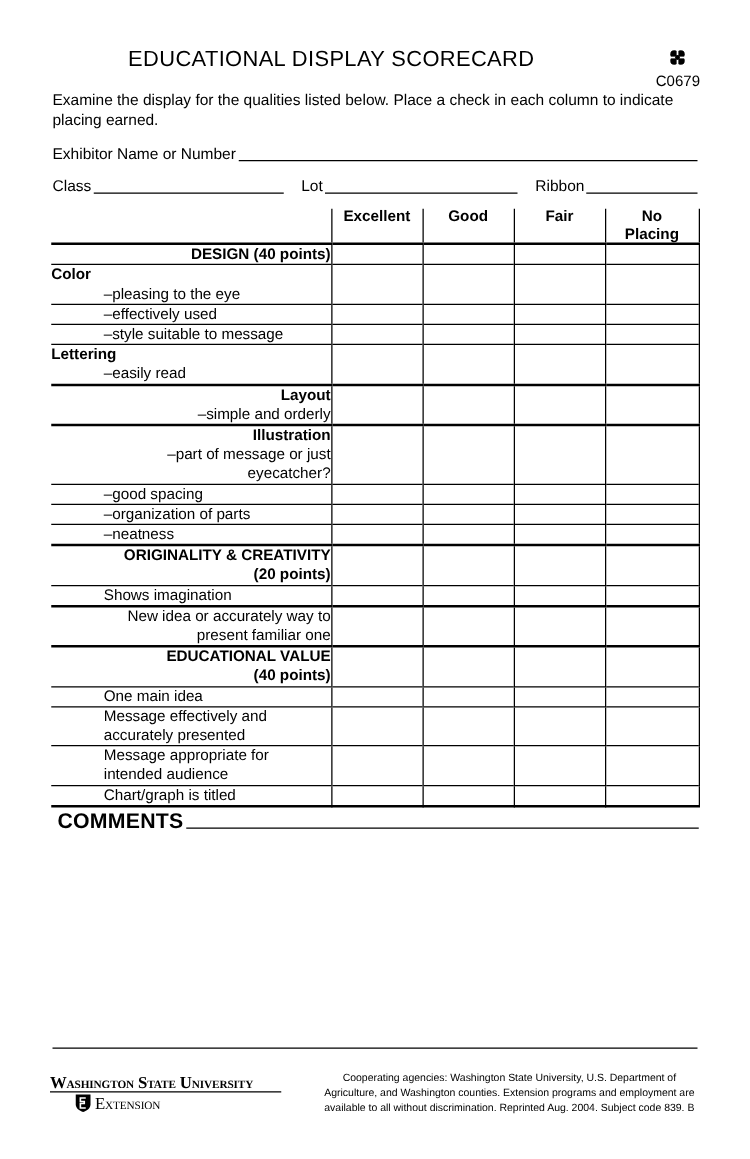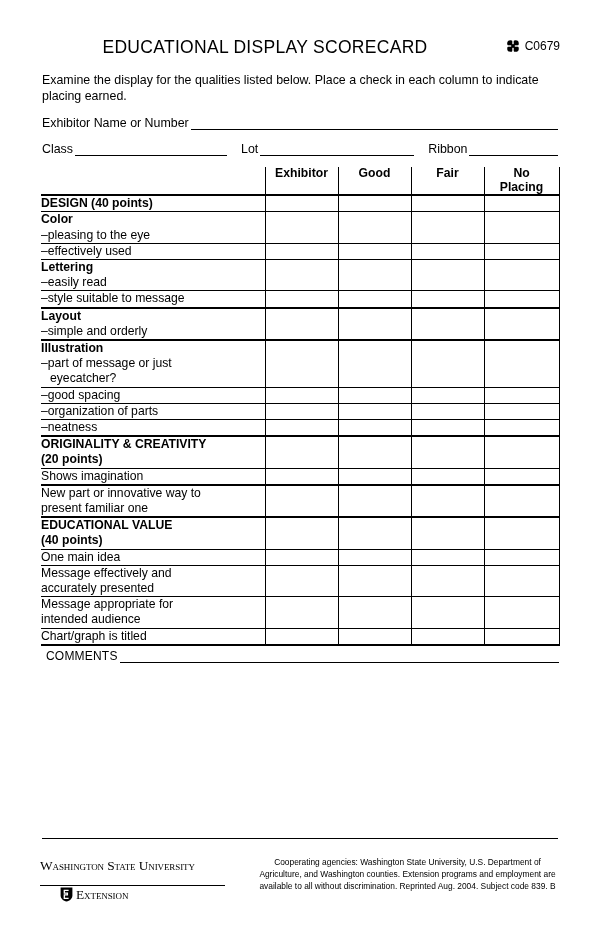--- a/index.html
+++ b/index.html
@@ -38,20 +38,21 @@
     letter-spacing: 0.3px;
     line-height: 22px;
     white-space: nowrap;
   }
   .code-wrap {
     position: absolute;
     right: 0; top: 3px;
     display: flex;
     align-items: center;
     gap: 5px;
+    flex-direction: column;
   }
   .clover-icon {
     display: block;
     width: 14px;
     height: 14px;
   }
   .code-text {
     font-size: 12px;
     line-height: 14px;
   }
@@ -66,21 +67,21 @@
   }
 
   
   .field-row {
     position: absolute;
     left: 42px;
     width: 516px;
     font-size: 12.4px;
     line-height: 15px;
     display: flex;
-    align-items: flex-end;
+    align-items: center;
     white-space: nowrap;
   }
   .field-row.r1 { top: 116px; }
   .field-row.r2 { top: 142px; }
   .field-label { padding-right: 2px; }
   .field-rule {
     flex: 1 1 auto;
     border-bottom: 1.6px solid #000;
     height: 11px;
     margin-bottom: 1px;
@@ -117,55 +118,55 @@
   }
   .cell-check {
     border-right: 1.7px solid #000;
   }
   .cell-check.last {
     border-right: 1.7px solid #000;
   }
 
   
   tr.thin > td { border-top: 1px solid #000; }
-  tr.thick > td { border-top: 2.4px solid #000; }
+  tr.thick > td { border-top: 2.4px solid #000; text-align: right; }
 
   
   .hdr-cell {
     text-align: center;
     font-weight: bold;
     font-size: 12.2px;
     line-height: 13.6px;
     padding: 2px 2px 3px 2px;
     border-right: 1.7px solid #000;
   }
   .hdr-blank {
     border-right: 1.7px solid #000;
   }
   .hdr-two-line { padding-top: 1px; }
 
   .sec-title {
     font-weight: bold;
   }
-  .item-line { white-space: pre-wrap; }
+  .item-line { white-space: pre-wrap; margin-left: 42px; }
   .indent-cont { padding-left: 9px; }
 
   
   .comments-row td {
     border-top: 2.4px solid #000;
     border-right: none;
   }
   .comments-inner {
     display: flex;
     align-items: flex-end;
     padding: 3px 0 0 5px;
   }
   .comments-label {
-    font-weight: normal;
-    font-size: 12px;
+    font-weight: bold;
+    font-size: 17px;
     letter-spacing: 0.2px;
     padding-right: 2px;
     line-height: 15px;
   }
   .comments-rule {
     flex: 1 1 auto;
     border-bottom: 1.6px solid #000;
     height: 12px;
     margin-bottom: 1px;
   }
@@ -188,24 +189,24 @@
     position: absolute;
     left: 40px; top: 6px;
     width: 185px;
   }
   .wsu-name {
     font-family: "Liberation Serif", serif;
     font-size: 13.4px;
     line-height: 15px;
     letter-spacing: -0.1px;
     border-bottom: 1.3px solid #000;
-    padding-bottom: 12px;
+    padding-bottom: 0px;
     white-space: nowrap;
     font-variant: small-caps;
-    font-weight: normal;
+    font-weight: bold;
   }
   .wsu-ext-row {
     display: flex;
     align-items: flex-end;
     gap: 3px;
     padding-left: 20px;
     margin-top: 1px;
   }
   .wsu-shield { display: block; width: 13px; height: 15px; }
   .wsu-ext {
@@ -268,21 +269,21 @@
     <colgroup>
       <col class="col-label">
       <col class="col-check">
       <col class="col-check">
       <col class="col-check">
       <col class="col-check-last">
     </colgroup>
     <thead>
       <tr class="topline">
         <th class="hdr-blank"></th>
-        <th class="hdr-cell">Exhibitor</th>
+        <th class="hdr-cell">Excellent</th>
         <th class="hdr-cell">Good</th>
         <th class="hdr-cell">Fair</th>
         <th class="hdr-cell hdr-two-line">
           <div>No</div>
           <div>Placing</div>
         </th>
       </tr>
     </thead>
     <tbody id="table-body">
         <tr class="thick">
@@ -308,31 +309,31 @@
           <td class="cell-label">
             <div class="item-line">–effectively used</div>
           </td>
           <td class="cell-check"></td>
           <td class="cell-check"></td>
           <td class="cell-check"></td>
           <td class="cell-check last"></td>
         </tr>
         <tr class="thin">
           <td class="cell-label">
+            <div class="item-line">–style suitable to message</div>
+          </td>
+          <td class="cell-check"></td>
+          <td class="cell-check"></td>
+          <td class="cell-check"></td>
+          <td class="cell-check last"></td>
+        </tr>
+        <tr class="thin">
+          <td class="cell-label">
             <div class="sec-title">Lettering</div>
             <div class="item-line">–easily read</div>
-          </td>
-          <td class="cell-check"></td>
-          <td class="cell-check"></td>
-          <td class="cell-check"></td>
-          <td class="cell-check last"></td>
-        </tr>
-        <tr class="thin">
-          <td class="cell-label">
-            <div class="item-line">–style suitable to message</div>
           </td>
           <td class="cell-check"></td>
           <td class="cell-check"></td>
           <td class="cell-check"></td>
           <td class="cell-check last"></td>
         </tr>
         <tr class="thick">
           <td class="cell-label">
             <div class="sec-title">Layout</div>
             <div class="item-line">–simple and orderly</div>
@@ -394,21 +395,21 @@
           <td class="cell-label">
             <div class="item-line">Shows imagination</div>
           </td>
           <td class="cell-check"></td>
           <td class="cell-check"></td>
           <td class="cell-check"></td>
           <td class="cell-check last"></td>
         </tr>
         <tr class="thick">
           <td class="cell-label">
-            <div class="item-line">New part or innovative way to</div>
+            <div class="item-line">New idea or accurately way to</div>
             <div class="item-line">present familiar one</div>
           </td>
           <td class="cell-check"></td>
           <td class="cell-check"></td>
           <td class="cell-check"></td>
           <td class="cell-check last"></td>
         </tr>
         <tr class="thick">
           <td class="cell-label">
             <div class="sec-title">EDUCATIONAL VALUE</div>

